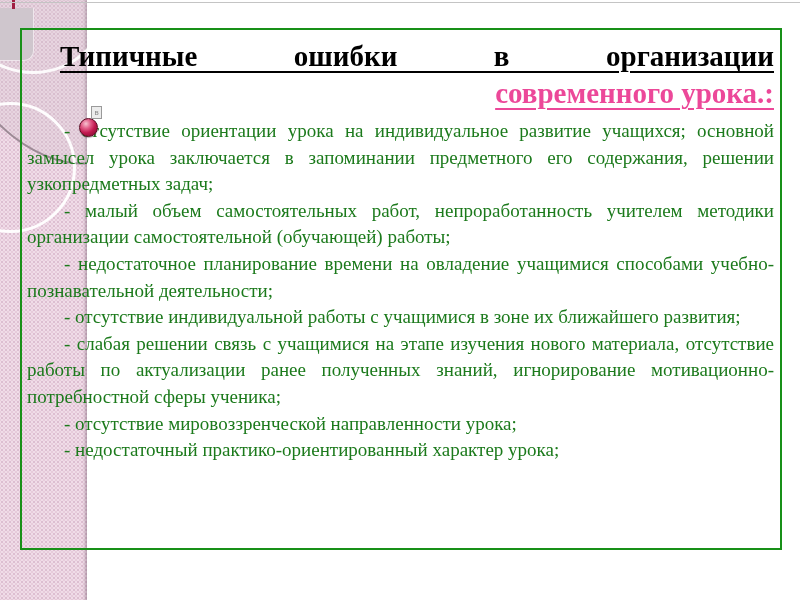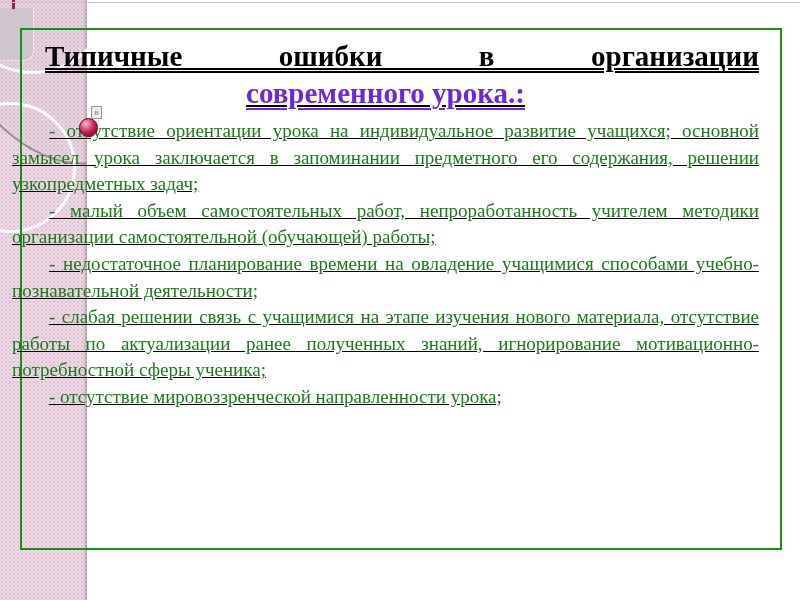--- a/index.html
+++ b/index.html
@@ -51,31 +51,31 @@
   }
 
   
   .content-box {
     position:absolute; left:20px; top:28px; width:758px; height:518px;
     border:2px solid #189018; background:transparent; z-index:2;
   }
 
   
   .text-area {
-    position:absolute; left:12px; top:38px; width:747px; z-index:3;text-decoration:underline;
+    position:absolute; left:27px; top:38px; width:747px; z-index:3;
   }
   .title-line1 {
     font-size:29px; font-weight:bold; color:#000; line-height:37px;
     text-align:justify; text-align-last:justify; text-indent:33px;
     text-decoration:underline; text-decoration-thickness:2px;
     text-underline-offset:5px;
   }
   .title-line2 {
-    font-size:29px; font-weight:bold; color:#6d28d9; line-height:37px;
-    text-align:center;
+    font-size:29px; font-weight:bold; color:#ec4899; line-height:37px;
+    text-align:right;
     text-decoration:underline; text-decoration-thickness:2px;
     text-underline-offset:5px;
     margin-bottom:6px;
   }
   .bullets p {
     margin:0; font-size:19px; line-height:26.6px; color:#1c7a1c;
     text-align:justify; text-indent:37px;
   }
 
   
@@ -114,22 +114,24 @@
 
   <div class="bullets">
 
       <p>- отсутствие ориентации урока на индивидуальное развитие учащихся; основной замысел урока заключается в запоминании предметного его содержания, решении узкопредметных задач;</p>
 
 
       <p>- малый объем самостоятельных работ, непроработанность учителем методики организации самостоятельной (обучающей) работы;</p>
 
       <p>- недостаточное планирование времени на овладение учащимися способами учебно-познавательной деятельности;</p>
 
+      <p>- отсутствие индивидуальной работы с учащимися в зоне их ближайшего развития;</p>
 
       <p>- слабая решении связь с учащимися на этапе изучения нового материала, отсутствие работы по актуализации ранее полученных знаний, игнорирование мотивационно-потребностной сферы ученика;</p>
 
       <p>- отсутствие мировоззренческой направленности урока;</p>
 
+      <p>- недостаточный практико-ориентированный характер урока;</p>
     </div>
 </div>
 
 <div class="ball"></div>
 <div class="obj-icon">в</div>
 
 </body></html>

